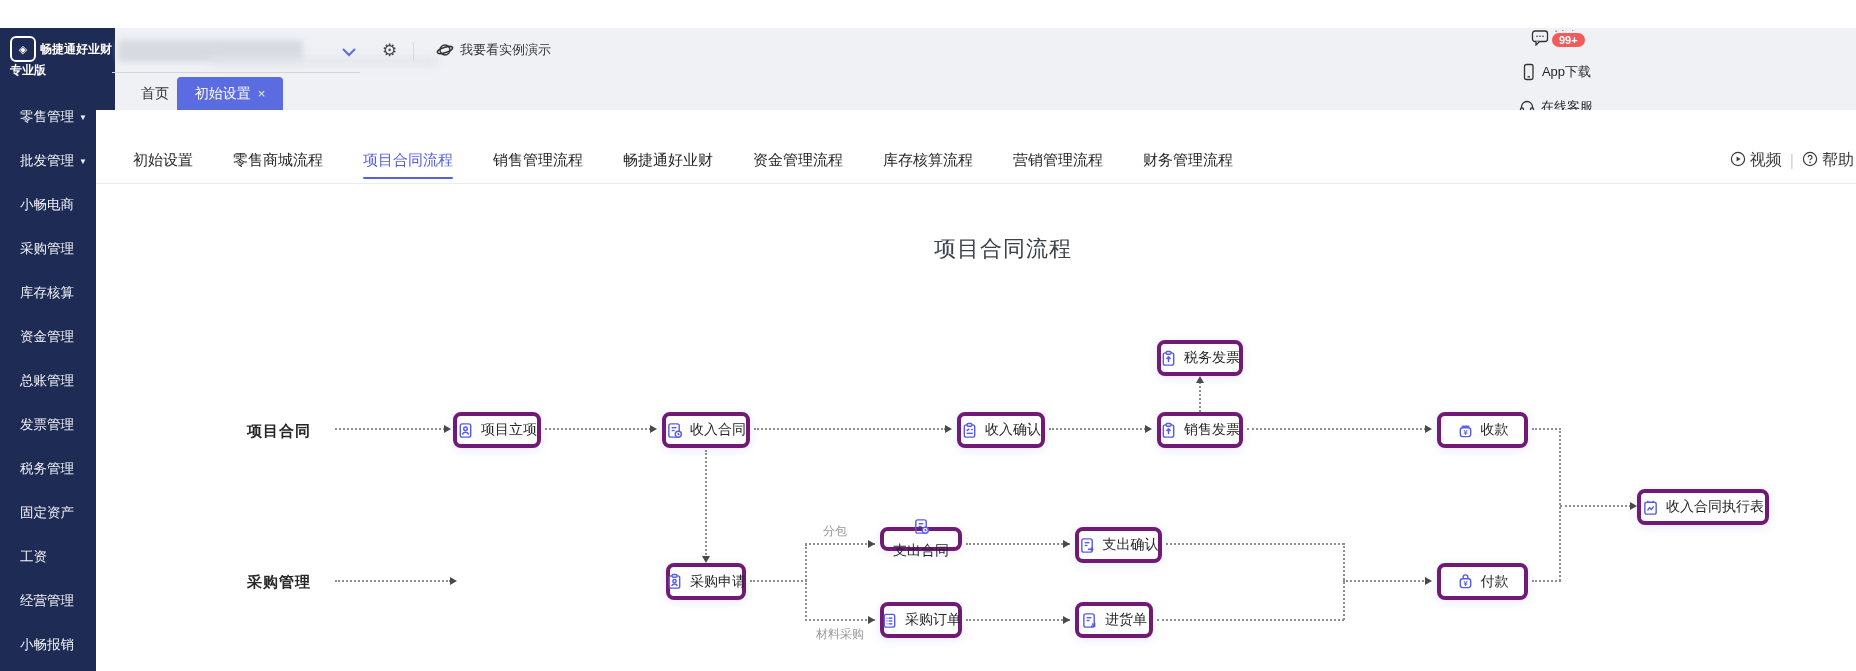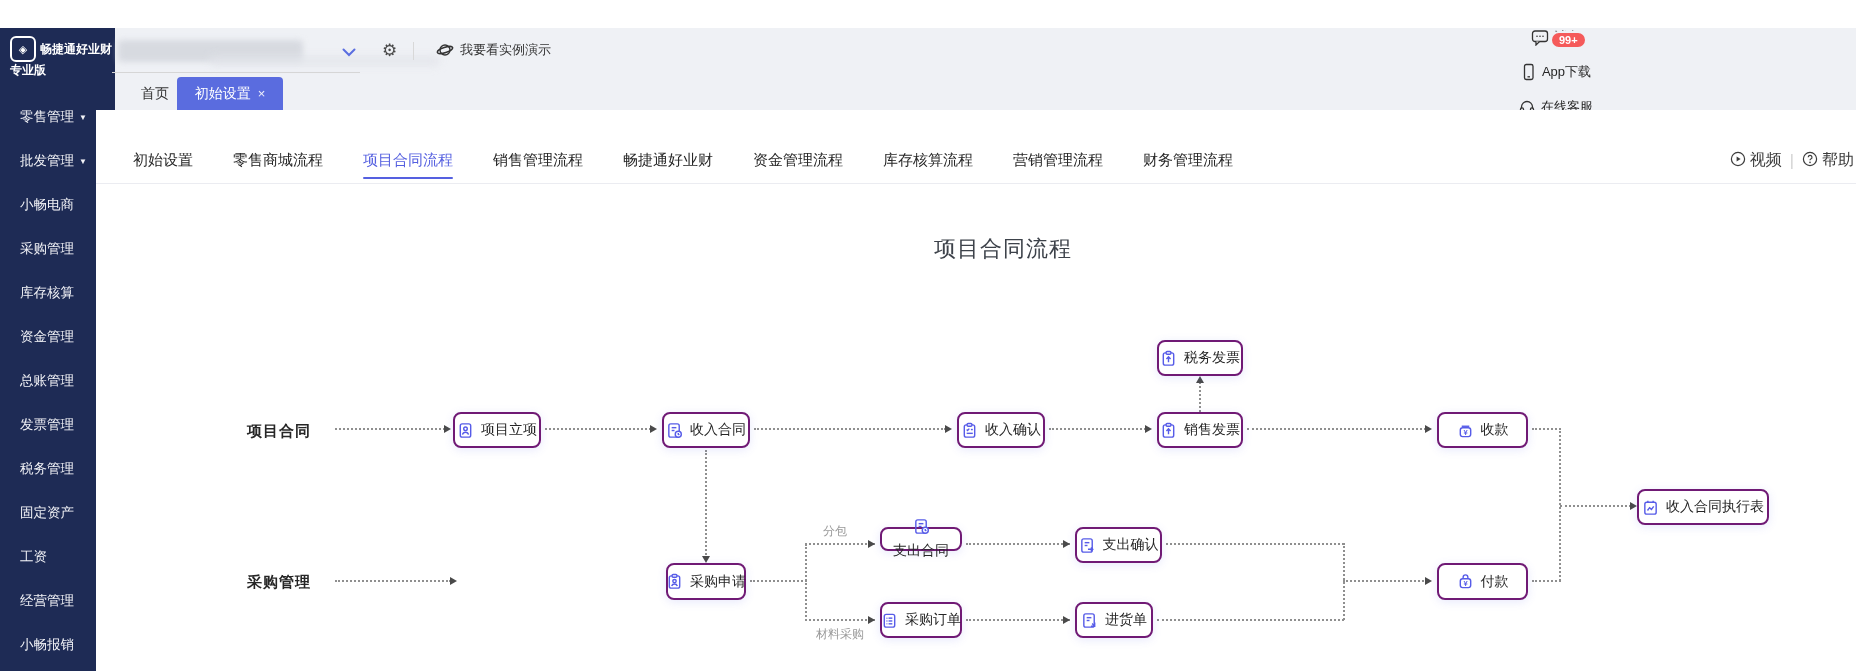--- a/index.html
+++ b/index.html
@@ -44,21 +44,21 @@
     display:flex;align-items:center;gap:40px;padding-left:37px;box-sizing:border-box;}
   .ftab{position:relative;height:100%;display:flex;align-items:center;font-size:15px;color:#262626;cursor:pointer;white-space:nowrap;}
   .ftab.active{color:#5560e0;}
   .ftab.active::after{content:"";position:absolute;left:0;right:0;bottom:4px;height:2px;background:#5560e0;border-radius:1px;}
   #tabaux{position:absolute;right:2px;top:0;height:100%;display:flex;align-items:center;gap:8px;font-size:16px;color:#3c3c3c;}
   #tabaux .grp{display:flex;align-items:center;gap:4px;cursor:pointer;}
   
   #canvas{left:96px;top:110px;width:1760px;height:561px;}
   #flowtitle{left:807px;top:124px;width:200px;text-align:center;font-size:22px;color:#3d424a;letter-spacing:1px;}
   .rowlabel{position:absolute;width:82px;font-size:15px;font-weight:bold;color:#262626;letter-spacing:1px;}
-  .node{position:absolute;box-sizing:border-box;background:#fff;border:2px solid #701a75;border-radius:8px;
+  .node{position:absolute;box-sizing:border-box;background:#fff;border:4px solid #701a75;border-radius:8px;
     box-shadow:0 2px 10px rgba(95,99,232,.14);display:flex;align-items:center;justify-content:center;gap:7px;
     font-size:14px;color:#262626;cursor:pointer;white-space:nowrap;}
   .hline{position:absolute;height:0;border-top:2px dotted #8f8f8f;}
   .vline{position:absolute;width:0;border-left:2px dotted #8f8f8f;}
   .ah-r{position:absolute;width:0;height:0;border-left:7px solid #4a4a4a;border-top:4px solid transparent;border-bottom:4px solid transparent;}
   .ah-d{position:absolute;width:0;height:0;border-top:7px solid #4a4a4a;border-left:4px solid transparent;border-right:4px solid transparent;}
   .ah-u{position:absolute;width:0;height:0;border-bottom:7px solid #4a4a4a;border-left:4px solid transparent;border-right:4px solid transparent;}
   .blabel{position:absolute;font-size:12px;color:#999;text-align:center;}
   .nicon{flex:0 0 auto;display:flex;}
 </style>

